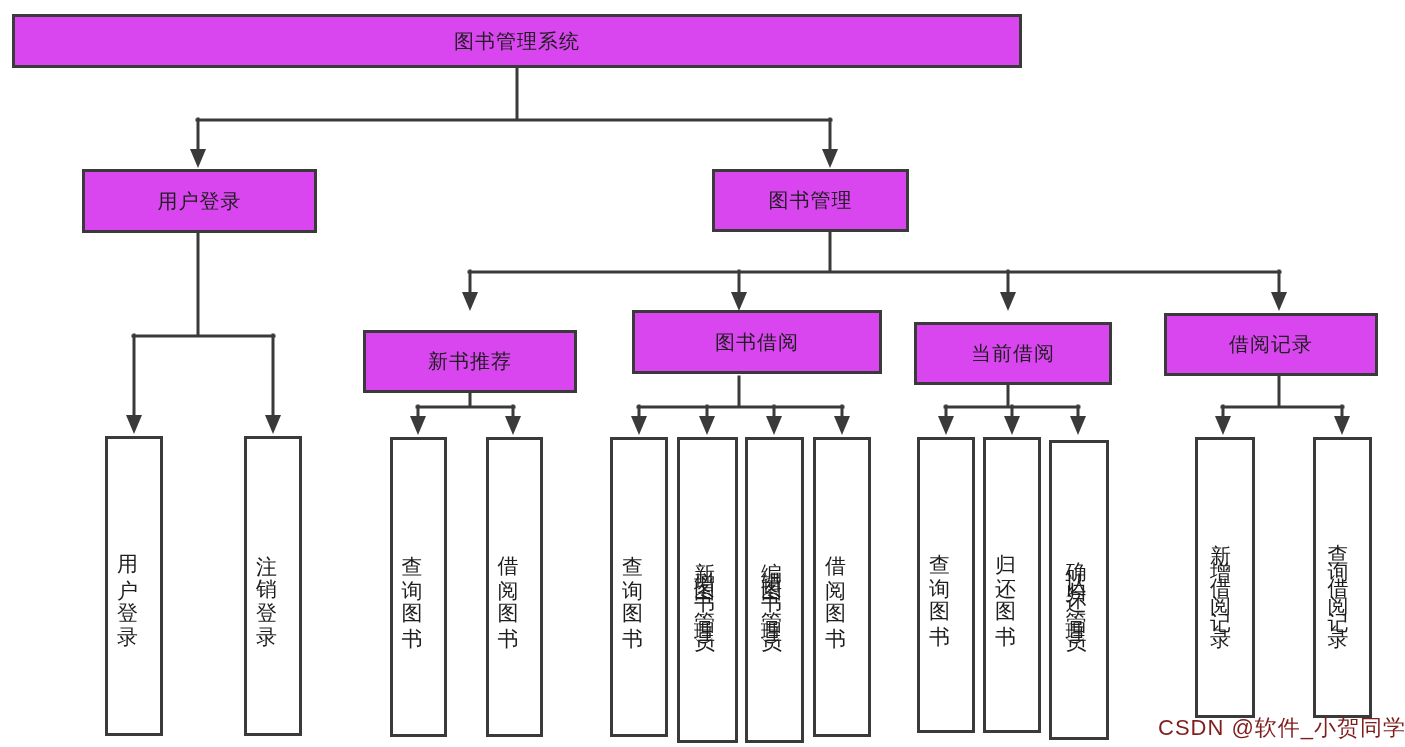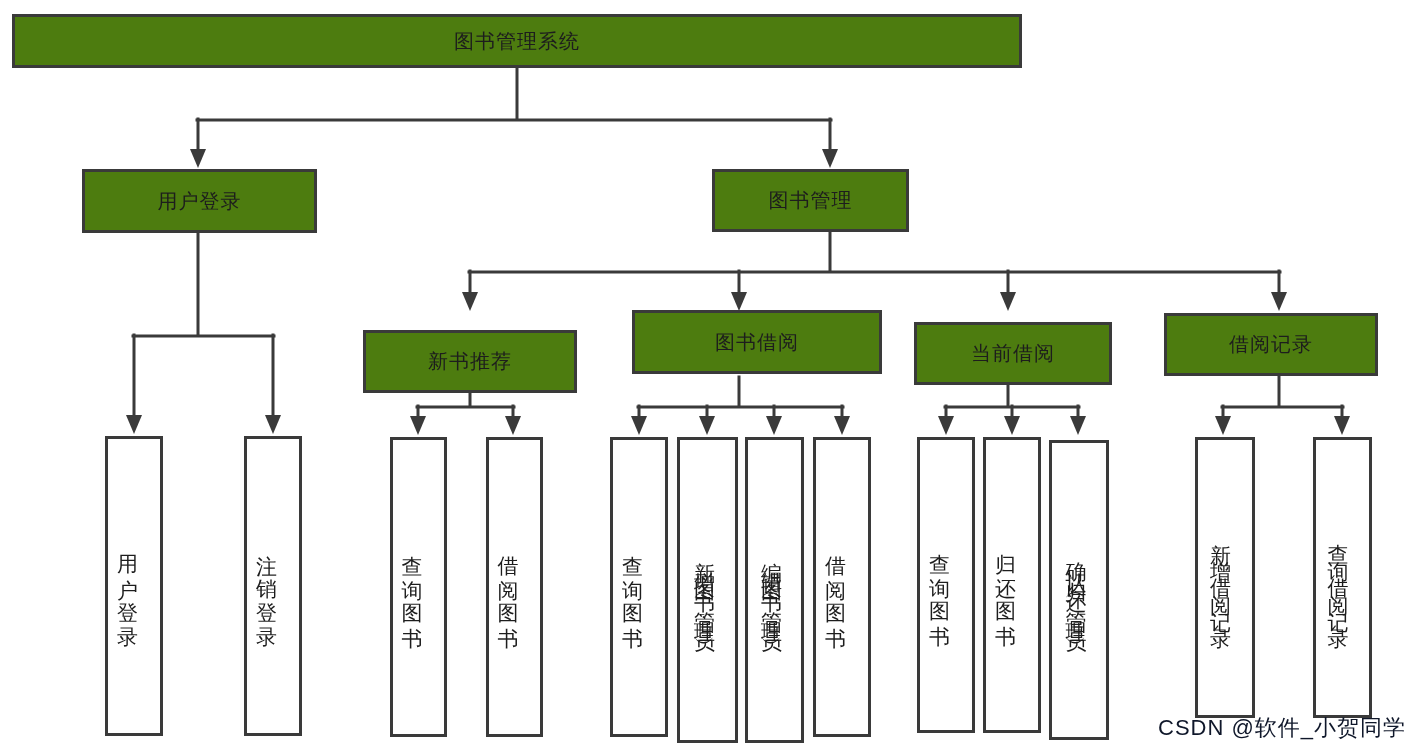--- a/index.html
+++ b/index.html
@@ -14,21 +14,21 @@
     width: 1405px; height: 747px;
     background: #ffffff;
   }
   .connectors {
     position: absolute; left: 0; top: 0;
     width: 1405px; height: 747px;
     pointer-events: none;
   }
   .hbox {
     position: absolute;
-    background: #4d7c0f;
+    background: #d946ef;
     border: 3px solid #3a3a3a;
     display: flex;
     align-items: center;
     justify-content: center;
     font-size: 20px;
     letter-spacing: 1px;
     color: #1d1d1d;
     z-index: 2;
   }
   .vbox {
@@ -49,21 +49,21 @@
     white-space: nowrap;
   }
   .ls-wide  { letter-spacing: 24px; padding-block-start: 12px; }
   .ls-mid   { letter-spacing: 17px; padding-block-start: 8px; }
   .ls-tight { letter-spacing: 10px; padding-block-start: 5px; }
   .watermark {
     position: absolute;
     left: 1158px; top: 713px;
     font-size: 22px;
     letter-spacing: 1px;
-    color: #0f172a;
+    color: #7f1d1d;
     z-index: 3;
     white-space: nowrap;
   }
 </style>
 </head>
 <body>
 
 <div class="canvas">
 
   <svg class="connectors" width="1405" height="747" viewBox="0 0 1405 747" xmlns="http://www.w3.org/2000/svg">

